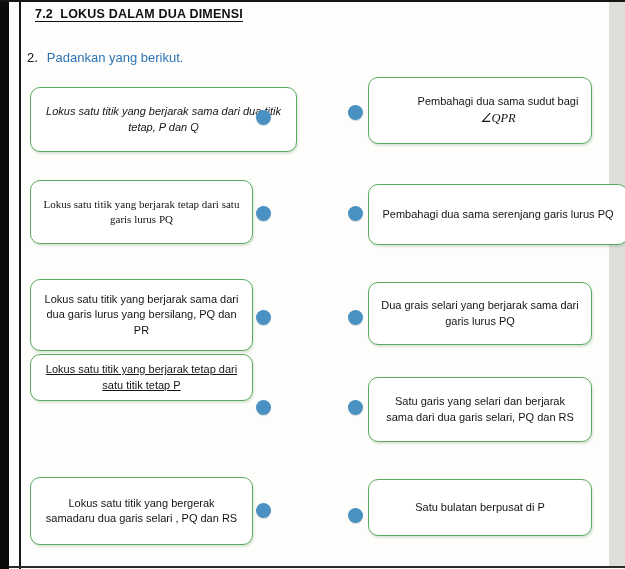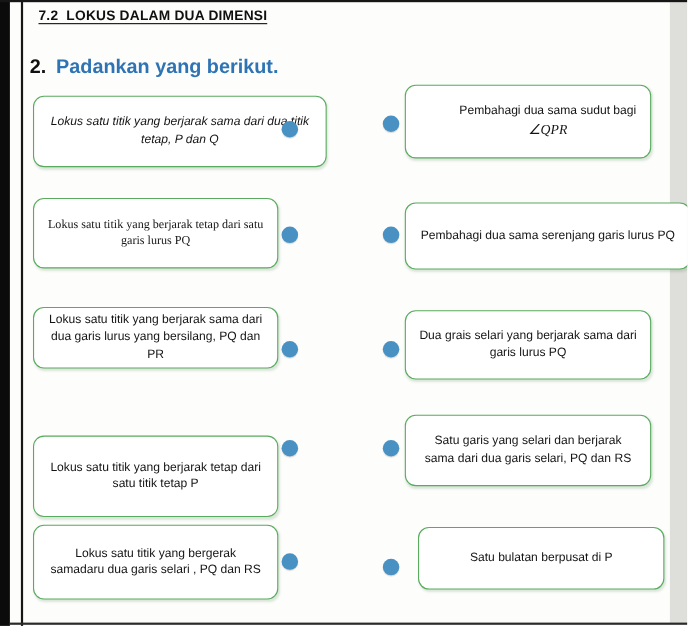--- a/index.html
+++ b/index.html
@@ -16,21 +16,21 @@
   .top-line   { position:absolute; left:0; top:0; width:625px; height:2px; background:#161616; }
   .bottom-line{ position:absolute; left:9px; top:566px; width:616px; height:2px; background:#2a2a2a; }
   .right-shade{ position:absolute; left:609px; top:2px; width:16px; height:565px; background:#dededb; }
 
   .title {
     position:absolute; left:35px; top:7px;
     font-size:12.5px; font-weight:bold; letter-spacing:0.2px;
     text-decoration:underline; text-underline-offset:3px;
     color:#101010; white-space:pre;
   }
-  .instruction { position:absolute; left:27px; top:50px; font-size:18px; font-weight:bold; }
+  .instruction { position:absolute; left:27px; top:50px; font-size:13px; font-weight:normal; }
   .instruction .num  { color:#101010; margin-right:9px; }
   .instruction .text { color:#2e74b5; }
 
   .box {
     position:absolute;
     box-sizing:border-box;
     border:1.6px solid #5aaa5f;
     border-radius:10px;
     background:#ffffff;
     box-shadow:1px 2px 2px rgba(60,120,60,0.18);
@@ -84,40 +84,40 @@
 
   <div class="box" style="left:30px; top:180px; width:223px; height:64px;font-family:Liberation Serif, serif;">
     <span>Lokus satu titik yang berjarak tetap dari satu garis lurus PQ</span>
   </div>
   <div class="dot" style="left:256px; top:206px;"></div>
   <div class="dot" style="left:348px; top:206px;"></div>
   <div class="box" style="left:368px; top:184px; width:260px; height:61px;">
     <span>Pembahagi dua sama serenjang garis lurus PQ</span>
   </div>
 
-  <div class="box" style="left:30px; top:279px; width:223px; height:56px;">
+  <div class="box" style="left:30px; top:279px; width:223px; height:72px;">
     <span>Lokus satu titik yang berjarak sama dari dua garis lurus yang bersilang, PQ dan PR</span>
   </div>
   <div class="dot" style="left:256px; top:310px;"></div>
   <div class="dot" style="left:348px; top:310px;"></div>
   <div class="box" style="left:368px; top:282px; width:224px; height:63px;">
     <span>Dua grais selari yang berjarak sama dari garis lurus PQ</span>
   </div>
 
-  <div class="box" style="left:30px; top:396px; width:223px; height:74px;">
+  <div class="box" style="left:30px; top:354px; width:223px; height:47px;text-decoration:underline;">
     <span>Lokus satu titik yang berjarak tetap dari satu titik tetap P</span>
   </div>
   <div class="dot" style="left:256px; top:400px;"></div>
   <div class="dot" style="left:348px; top:400px;"></div>
   <div class="box" style="left:368px; top:377px; width:224px; height:65px;">
     <span>Satu garis yang selari dan berjarak sama dari dua garis selari, PQ dan RS</span>
   </div>
 
   <div class="box" style="left:30px; top:477px; width:223px; height:68px;text-align:center;">
     <span>Lokus satu titik yang bergerak samadaru dua garis selari , PQ dan RS</span>
   </div>
   <div class="dot" style="left:256px; top:503px;"></div>
   <div class="dot" style="left:348px; top:508px;"></div>
-  <div class="box" style="left:380px; top:479px; width:224px; height:57px;">
+  <div class="box" style="left:368px; top:479px; width:224px; height:57px;">
     <span>Satu bulatan berpusat di P</span>
   </div>
 
 </div>
 
 </body></html>

